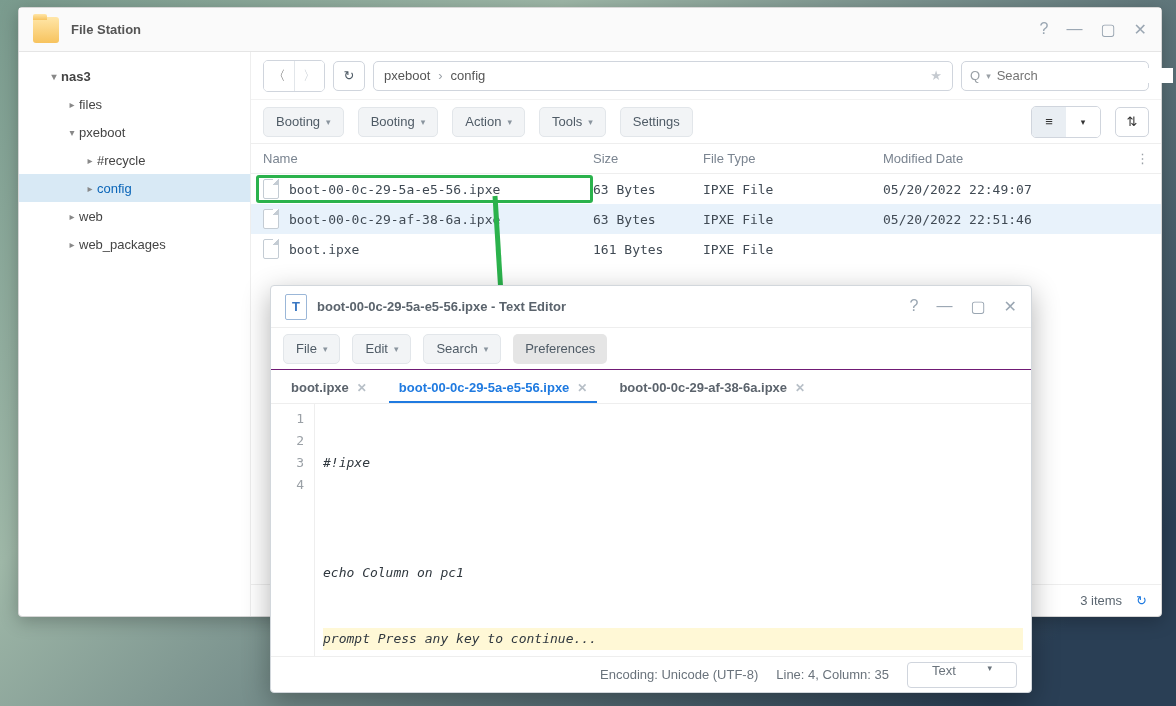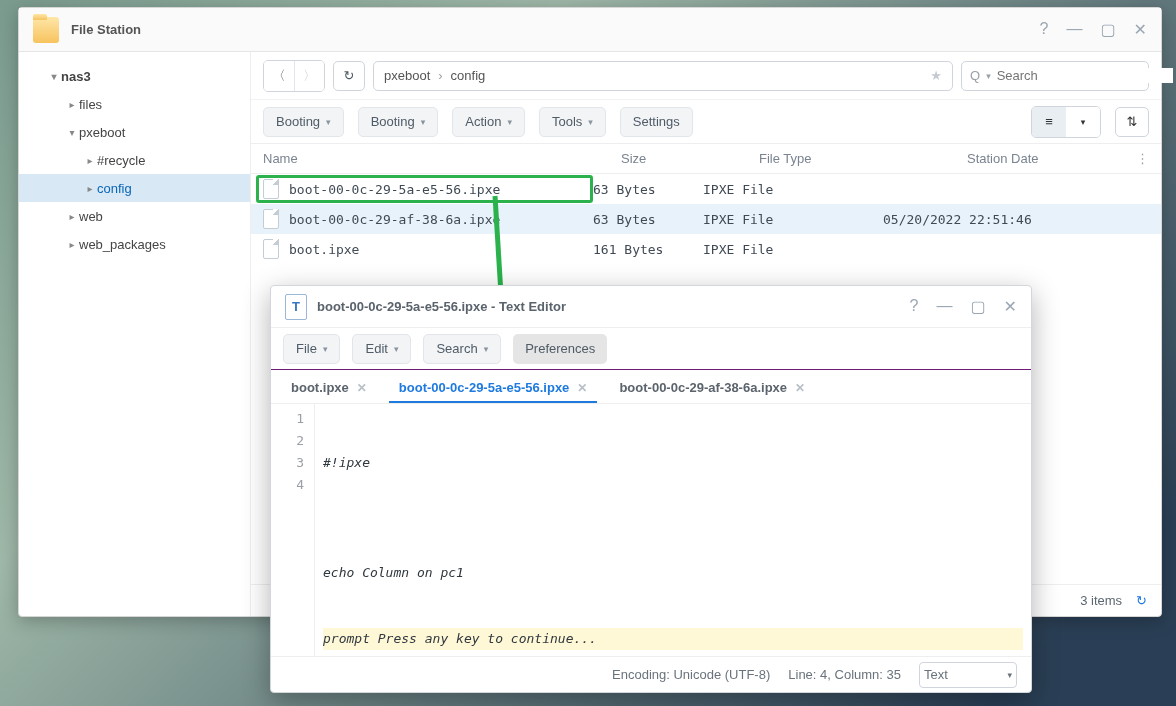--- a/index.html
+++ b/index.html
@@ -89,21 +89,21 @@
   .spacer { flex: 1; }
   .view-group { display: inline-flex; border: 1px solid #d0d5dd; border-radius: 5px; overflow: hidden; }
   .view-btn { width: 34px; height: 30px; display:inline-flex; align-items:center; justify-content:center; cursor:pointer; background:#fff;}
   .view-btn.active { background:#e9eef3;}
   .sort-btn { width: 34px; height: 30px; border:1px solid #d0d5dd; border-radius:5px; display:inline-flex; align-items:center; justify-content:center; cursor:pointer;}
 
   .fs-columns {
     display: grid;
     grid-template-columns: 330px 110px 180px auto 24px;
     height: 30px; align-items: center;
-    border-bottom: 1px solid #eee; color:#7a8490; padding: 0 12px; gap: 28px;
+    border-bottom: 1px solid #eee; color:#7a8490; padding: 0 12px;
   }
   .fs-columns .col-menu { text-align:right; cursor:pointer; color:#9aa0a6;}
   .fs-rows { flex:1; overflow:auto; }
   .fs-row {
     display: grid;
     grid-template-columns: 330px 110px 180px auto 24px;
     height: 30px; align-items: center; padding: 0 12px; cursor: pointer;
     font-family: "DejaVu Sans Mono","Menlo",monospace; color:#404a54;
   }
   .fs-row.selected { background:#e8f2fb;}
@@ -132,21 +132,21 @@
   .te-toolbar { height:42px; display:flex; align-items:center; padding:0 12px; gap:12px; border-bottom:1px solid #701a75;}
   .te-tabs { height:34px; display:flex; align-items:flex-end; padding:0 10px; gap:12px; border-bottom:1px solid #eee;}
   .te-tab { display:flex; align-items:center; gap:8px; padding:6px 10px 8px; cursor:pointer; font-weight:700; color:#5b636c;}
   .te-tab.active { color:#1f7ae0; border-bottom:2px solid #1f7ae0; padding-bottom:6px;}
   .te-tab .close { color:#b7bfc7; font-size:12px; cursor:pointer;}
   .te-editor { flex:1; display:flex; font-family:"DejaVu Sans Mono","Menlo",monospace; background:#fff; overflow:hidden;}
   .te-gutter { width:44px; background:#fff; text-align:right; padding:4px 10px 4px 4px; color:#9aa0a6; border-right:1px solid #eee; line-height:22px;}
   .te-code { flex:1; padding:4px 8px; line-height:22px; color:#30383f; white-space:pre;font-style:italic; }
   .te-codeline.current { background:#fff8d6;}
   .te-status { height:36px; border-top:1px solid #eee; display:flex; align-items:center; justify-content:flex-end; padding:0 14px; gap:18px; color:#6a737c;}
-  .te-syntax { width:98px; height:26px; border:1px solid #d0d5dd; border-radius:4px; display:flex; align-items:center; justify-content:space-between; padding:0 4px; cursor:pointer;}
+  .te-syntax { width:110px; height:26px; border:1px solid #d0d5dd; border-radius:4px; display:flex; justify-content:space-between; padding:0 24px; cursor:pointer;}
 
   
   .arrow-svg { position:absolute; left:275px; top:170px; pointer-events:none; }
 
   .kebab::after { content:"⋮"; }
   .ham::after { content:"≡"; }
 </style>
 </head>
 <body>
 
@@ -243,32 +243,33 @@
               <span class="caret-tiny">▾</span>
             </div>
         </div>
         <div class="sort-btn">⇅</div>
       </div>
 
       <div class="fs-columns">
         <div>Name</div>
         <div>Size</div>
         <div>File Type</div>
-        <div>Station Date</div>
+        <div>Modified Date</div>
         <div class="col-menu kebab"></div>
       </div>
 
       <div class="fs-rows">
         <div class="fs-row">
           <div class="name-cell highlighted">
             <span class="file-icon"></span>
             <span>boot-00-0c-29-5a-e5-56.ipxe</span>
           </div>
           <div>63 Bytes</div>
           <div>IPXE File</div>
+          <div>05/20/2022 22:49:07</div>
           <div></div>
         </div>
         <div class="fs-row selected">
           <div class="name-cell">
             <span class="file-icon"></span>
             <span>boot-00-0c-29-af-38-6a.ipxe</span>
           </div>
           <div>63 Bytes</div>
           <div>IPXE File</div>
           <div>05/20/2022 22:51:46</div>

